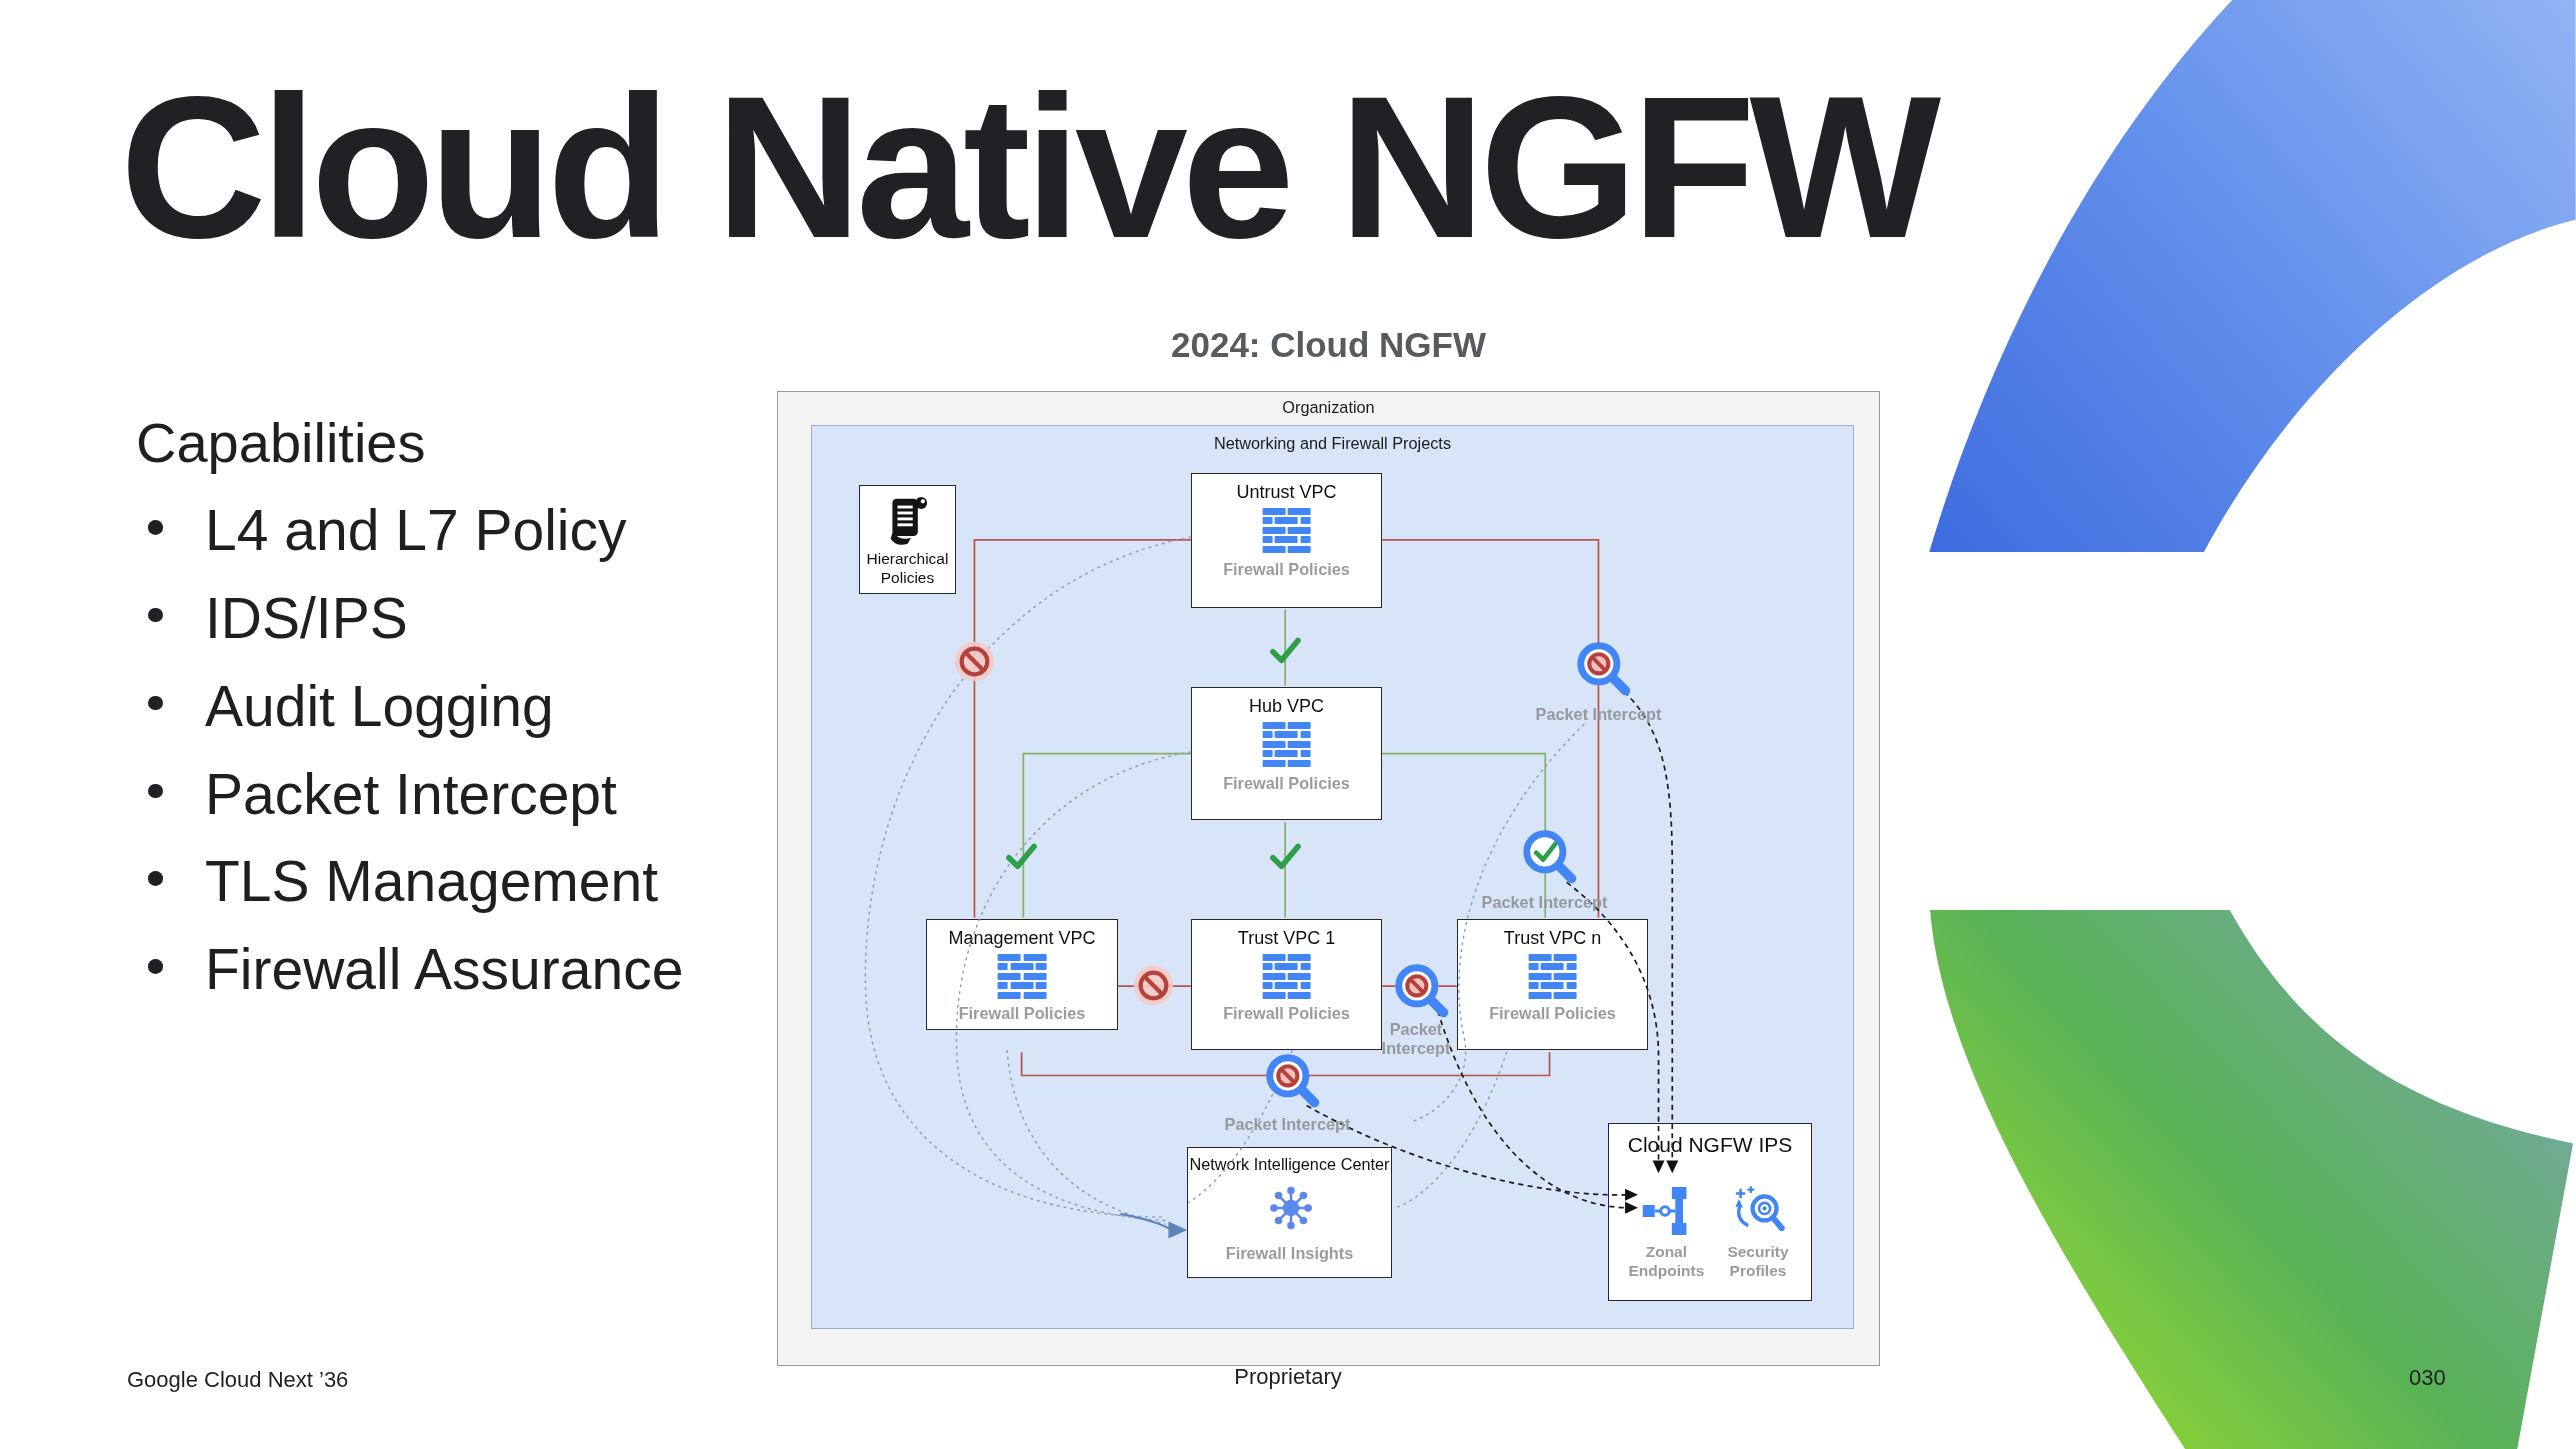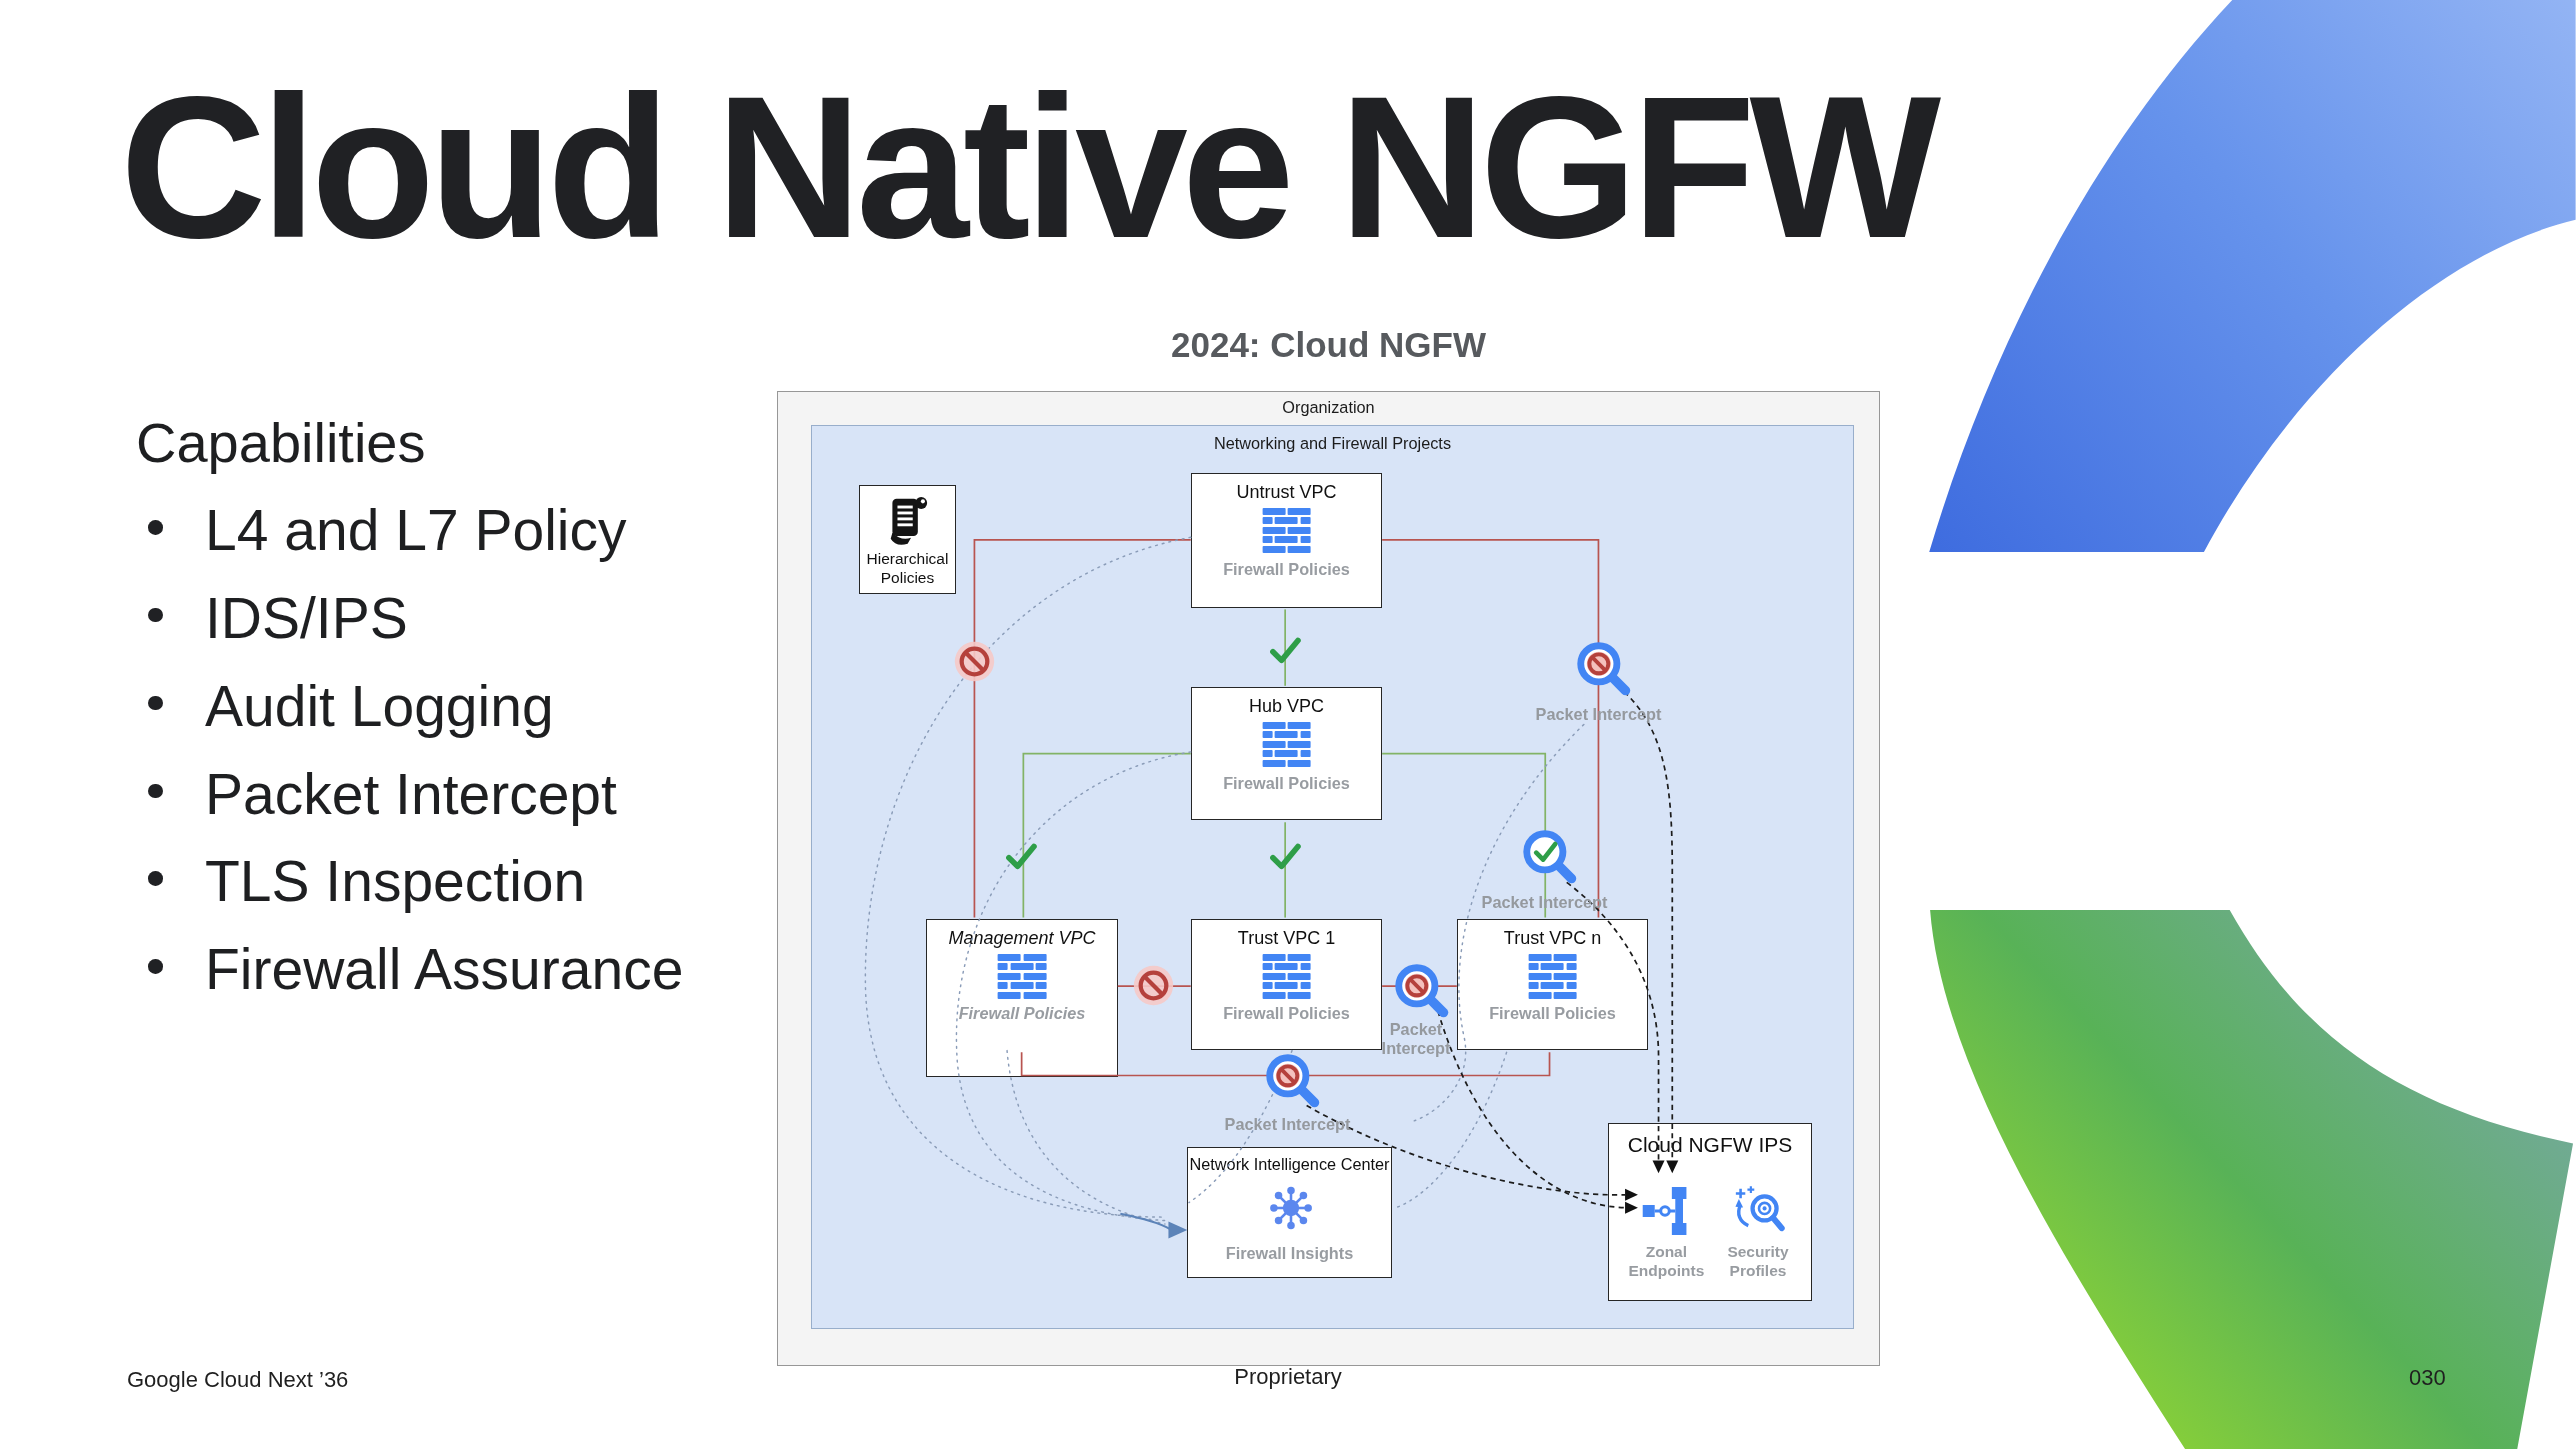--- a/index.html
+++ b/index.html
@@ -69,21 +69,21 @@
   <div class="headline">Cloud Native NGFW</div>
   <div class="subtitle">2024: Cloud NGFW</div>
 
   <div class="caps">
     <h2>Capabilities</h2>
     <ul>
       <li><span class="dot"></span><span>L4 and L7 Policy</span></li>
       <li><span class="dot"></span><span>IDS/IPS</span></li>
       <li><span class="dot"></span><span>Audit Logging</span></li>
       <li><span class="dot"></span><span>Packet Intercept</span></li>
-      <li><span class="dot"></span><span>TLS Inspection</span></li>
+      <li><span class="dot"></span><span>TLS Management</span></li>
       <li><span class="dot"></span><span>Firewall Assurance</span></li>
     </ul>
   </div>
 
   <div class="diagram">
     <div class="orgbox"></div>
     <div class="orglabel">Organization</div>
     <div class="projbox"></div>
     <div class="projlabel">Networking and Firewall Projects</div>
 
@@ -152,21 +152,21 @@
             <div class="b s"></div>
           </div>
         <div class="brow">
             <div class="b l"></div>
             <div class="b l"></div>
           </div>
       </div>
       <div class="nsub" style="top:86px;">Firewall Policies</div>
     </div>
 
-    <div class="node" style="left:149px;top:528px;width:192px;height:158px;font-style:italic;">
+    <div class="node" style="left:149px;top:528px;width:192px;height:111px;">
       <div class="ntitle" style="top:7.7px;">Management VPC</div>
       <div class="bricks" style="top:34px;">
         <div class="brow">
             <div class="b l"></div>
             <div class="b l"></div>
           </div>
         <div class="brow">
             <div class="b s"></div>
             <div class="b l"></div>
             <div class="b s"></div>

